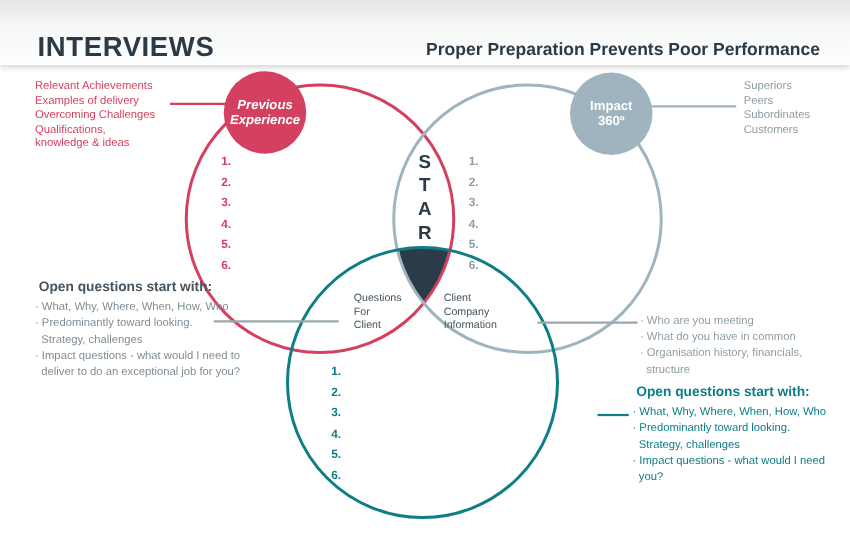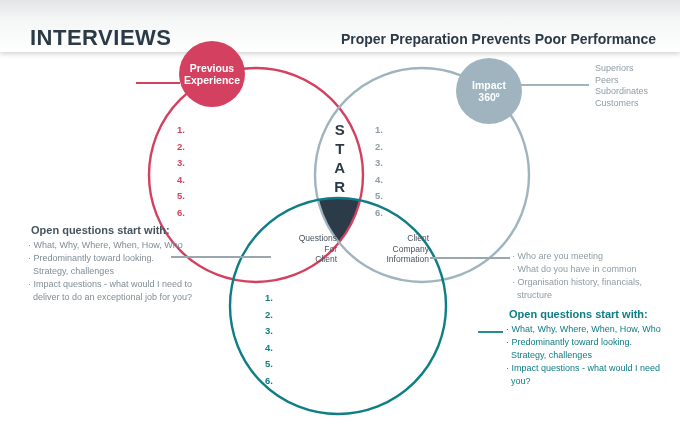--- a/index.html
+++ b/index.html
@@ -35,40 +35,40 @@
   .conn-teal{stroke:var(--teal);}
   
   .badge{
     position:absolute;border-radius:50%;display:flex;align-items:center;justify-content:center;
     text-align:center;color:#fff;font-weight:700;font-size:10.5px;line-height:12.5px;
     white-space:pre-line;
   }
   .badge-red{background:var(--crimson);}
   .badge-steel{background:var(--steel);}
   .badge-teal{background:var(--teal);}
-  #badge-previous{left:179px;top:41px;width:66px;height:66px;}
+  #badge-previous{left:179px;top:57px;width:66px;height:66px;font-style:italic;}
   #badge-people{left:456px;top:58px;width:66px;height:66px;}
   #badge-personal{left:406px;top:300px;width:72px;height:72px;}
   
   .anno{position:absolute;font-size:9px;line-height:11.5px;}
   #anno-red{left:28px;top:63px;color:var(--crimson);}
   #anno-people{left:595px;top:63px;color:var(--gray_text);}
   
   .numlist{position:absolute;font-size:9.5px;font-weight:700;line-height:16.5px;}
   #numbers-red{left:177px;top:122px;color:var(--crimson);}
   #numbers-gray{left:375px;top:122px;color:var(--gray_text);}
   #numbers-teal{left:265px;top:290px;color:var(--teal);}
   
   #star{
     position:absolute;left:326px;top:120px;width:28px;text-align:center;
     font-size:15px;font-weight:700;line-height:19px;color:var(--navy);letter-spacing:0.5px;
   }
   
   .center-label{
-    position:absolute;font-size:8.5px;line-height:10.5px;text-align:right;
+    position:absolute;font-size:8.5px;line-height:10.5px;text-align:left;
     color:var(--slate);white-space:pre-line;
   }
   #label-questions{left:283px;top:233px;width:54px;}
   #label-client-info{left:355px;top:233px;width:74px;}
   
   .block{position:absolute;font-size:9px;line-height:13px;}
   .block .heading{font-size:11px;font-weight:700;margin:0 0 2px 3px;}
   #block-left{left:28px;top:224px;width:215px;color:var(--body_gray);}
   #block-left .heading{color:var(--slate);}
   #block-right-mid{left:512px;top:206px;width:160px;color:var(--gray_text);margin-top:44px;}
@@ -110,20 +110,27 @@
     <line x1="171" y1="257" x2="271" y2="257" class="conn conn-gray"></line>
     <line x1="430" y1="258" x2="510" y2="258" class="conn conn-gray"></line>
     <line x1="478" y1="332" x2="503" y2="332" class="conn conn-teal"></line>
   </svg>
 
   <div id="badge-previous" class="badge badge-red">Previous
 Experience</div>
   <div id="badge-people" class="badge badge-steel">Impact
 360º</div>
 
+  <div id="anno-red" class="anno">
+      <div>Relevant Achievements</div>
+      <div>Examples of delivery</div>
+      <div>Overcoming Challenges</div>
+      <div>Qualifications,</div>
+      <div>knowledge &amp; ideas</div>
+    </div>
   <div id="anno-people" class="anno">
       <div>Superiors</div>
       <div>Peers</div>
       <div>Subordinates</div>
       <div>Customers</div>
     </div>
 
   <div id="numbers-red" class="numlist">
       <div>1.</div>
       <div>2.</div>

